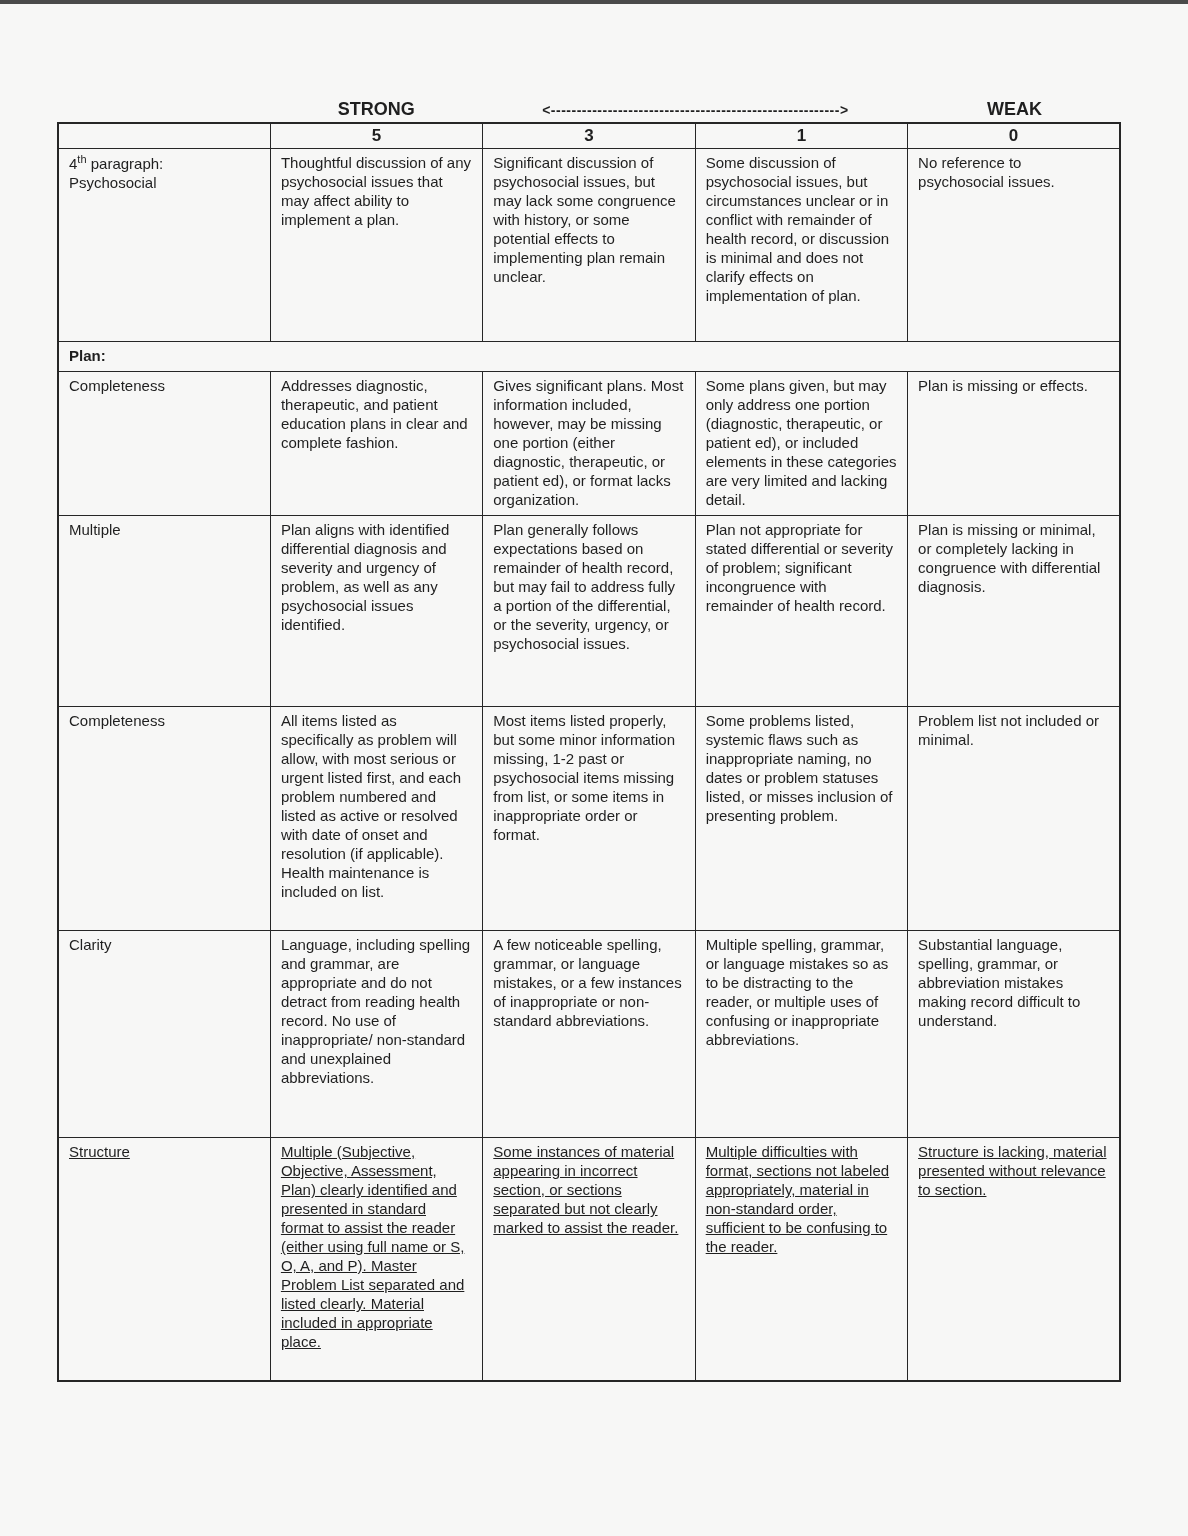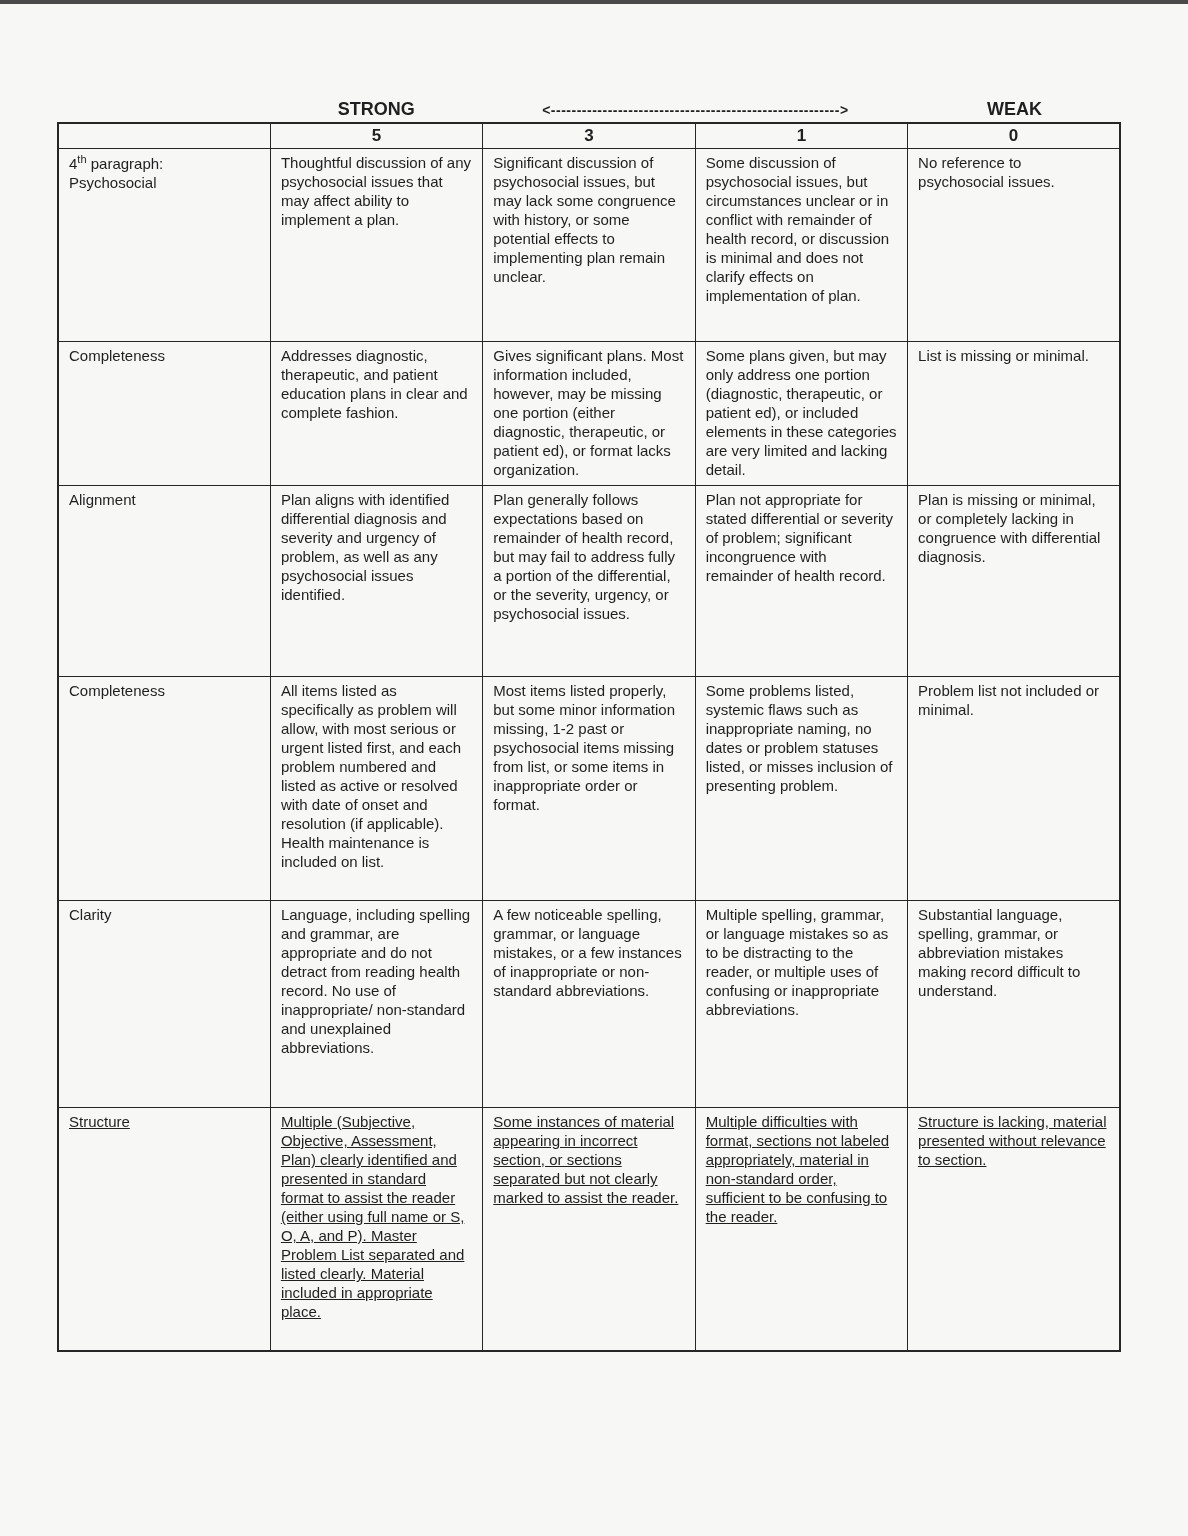--- a/index.html
+++ b/index.html
@@ -116,31 +116,34 @@
       <td class="criterion">
         <span>4</span><sup>th</sup><span> paragraph:</span><br>
         <span>Psychosocial</span>
       </td>
       <td>Thoughtful discussion of any psychosocial issues that may affect ability to implement a plan.</td>
       <td>Significant discussion of psychosocial issues, but may lack some congruence with history, or some potential effects to implementing plan remain unclear.</td>
       <td>Some discussion of psychosocial issues, but circumstances unclear or in conflict with remainder of health record, or discussion is minimal and does not clarify effects on implementation of plan.</td>
       <td>No reference to psychosocial issues.</td>
     </tr>
 
+    <tr>
+      <td class="section-head" colspan="5">Plan:</td>
+    </tr>
 
     <tr class="h-row2">
       <td class="criterion">Completeness</td>
       <td>Addresses diagnostic, therapeutic, and patient education plans in clear and complete fashion.</td>
       <td>Gives significant plans. Most information included, however, may be missing one portion (either diagnostic, therapeutic, or patient ed), or format lacks organization.</td>
       <td>Some plans given, but may only address one portion (diagnostic, therapeutic, or patient ed), or included elements in these categories are very limited and lacking detail.</td>
-      <td>List is missing or minimal.</td>
+      <td>Plan is missing or effects.</td>
     </tr>
 
     <tr class="h-row3">
-      <td class="criterion">Alignment</td>
+      <td class="criterion">Multiple</td>
       <td>Plan aligns with identified differential diagnosis and severity and urgency of problem, as well as any psychosocial issues identified.</td>
       <td>Plan generally follows expectations based on remainder of health record, but may fail to address fully a portion of the differential, or the severity, urgency, or psychosocial issues.</td>
       <td>Plan not appropriate for stated differential or severity of problem; significant incongruence with remainder of health record.</td>
       <td>Plan is missing or minimal, or completely lacking in congruence with differential diagnosis.</td>
     </tr>
 
 
     <tr class="h-row4">
       <td class="criterion">Completeness</td>
       <td>All items listed as specifically as problem will allow, with most serious or urgent listed first, and each problem numbered and listed as active or resolved with date of onset and resolution (if applicable).  Health maintenance is included on list.</td>

